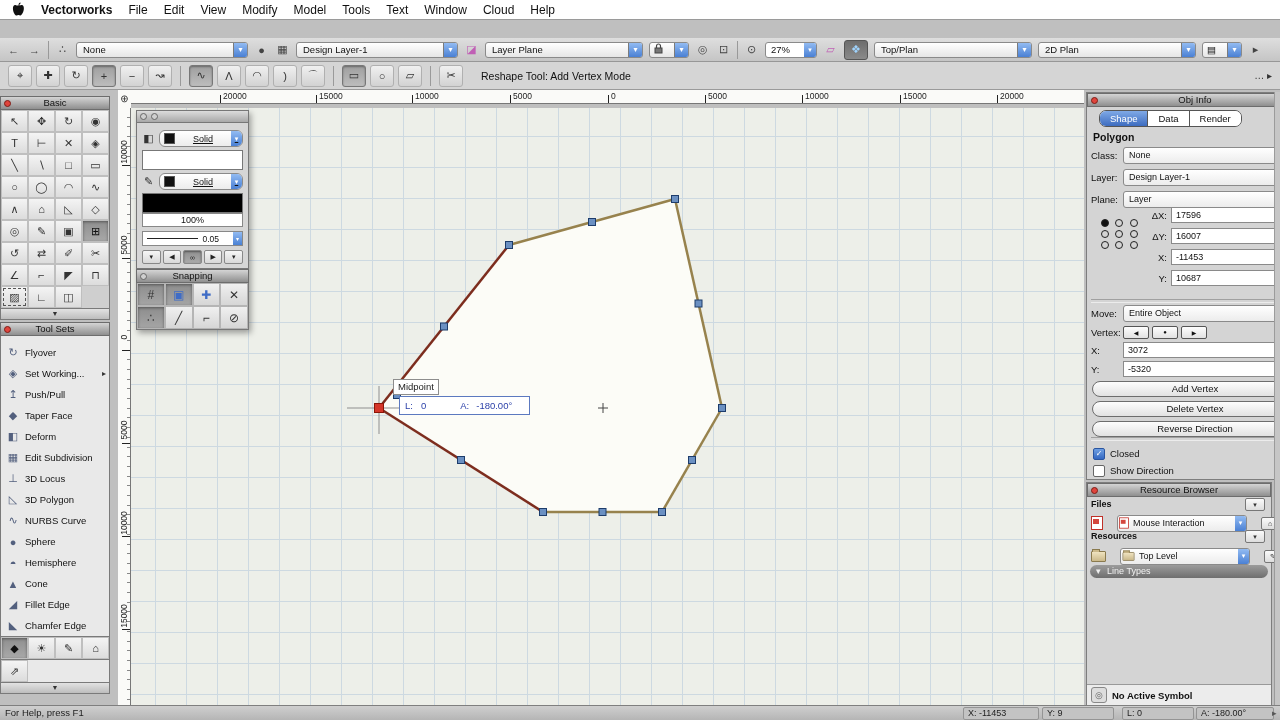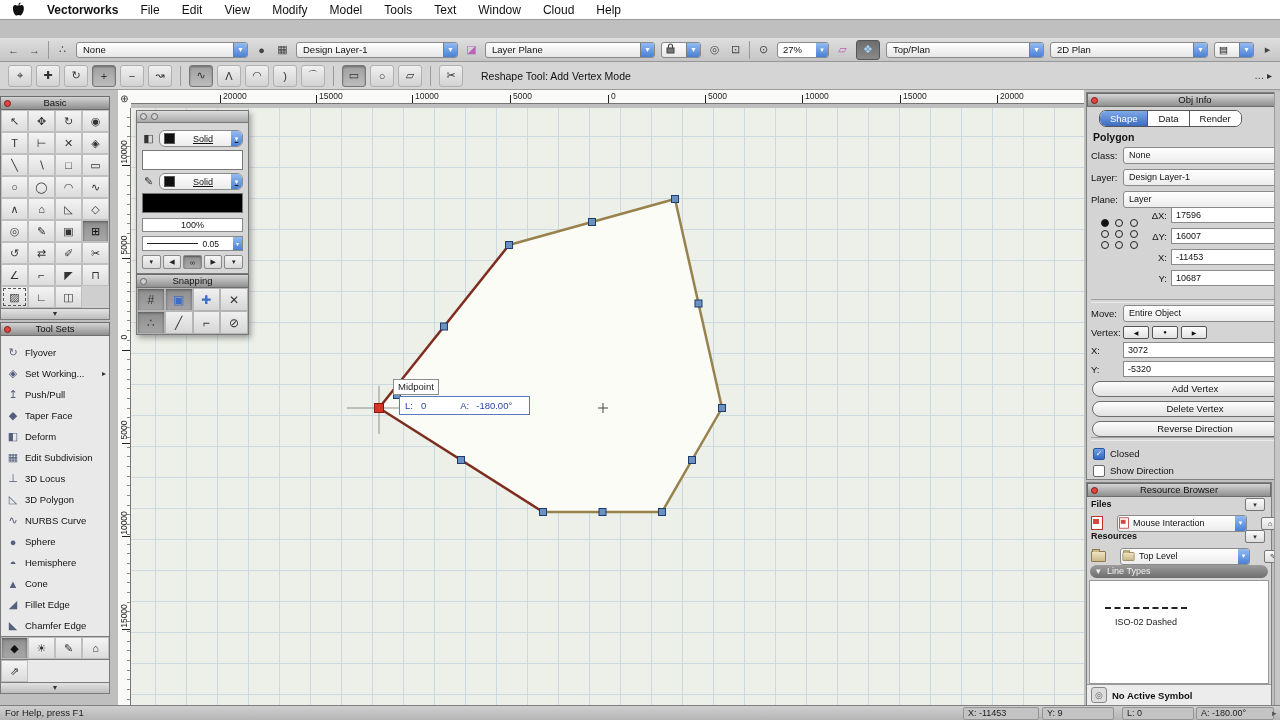--- a/index.html
+++ b/index.html
@@ -2,21 +2,21 @@
 <html><head>
 <meta charset="utf-8">
 <style>
   html,body{margin:0;padding:0;background:#888;}
   #root{position:relative;width:1280px;height:720px;background:#bfbfbf;
         font-family:"Liberation Sans",sans-serif;overflow:hidden;color:#111;
         -webkit-font-smoothing:antialiased;}
   
   #menubar{position:absolute;left:0;top:0;width:1280px;height:20px;background:#fff;
            border-bottom:1px solid #9a9a9a;display:flex;align-items:center;
-           padding-left:12px;gap:22px;font-size:12px;box-sizing:border-box;}
+           padding-left:12px;gap:16px;font-size:12px;box-sizing:border-box;}
   .menu-item{white-space:nowrap;cursor:default;}
   .brand{font-weight:bold;}
   #apple-logo{width:13px;height:15px;display:inline-block;}
   
   #titlebar{position:absolute;left:0;top:20px;width:1280px;height:18px;
             background:linear-gradient(#d2d2d2,#aeaeae);border-bottom:1px solid #878787;}
   .light{position:absolute;top:4px;width:10px;height:10px;border-radius:50%;border:1px solid rgba(0,0,0,.25);box-sizing:border-box;}
   #lt-red{left:7px;background:#f85c50;} #lt-yel{left:22px;background:#fdbb35;} #lt-grn{left:37px;background:#2bc53f;}
   #app-title{position:absolute;left:58px;top:0;height:18px;line-height:18px;font-size:10.5px;color:#2a2a2a;}
   #doc-title{position:absolute;left:0;right:0;top:0;height:18px;line-height:18px;text-align:center;
@@ -106,21 +106,21 @@
   .attr-row{display:flex;align-items:center;gap:4px;margin-top:3px;}
   .attr-ic{width:13px;font-size:11px;color:#333;text-align:center;flex:none;}
   .attr-dd{flex:1;height:15px;background:linear-gradient(#fff,#ececec);border:1px solid #8a8a8a;border-radius:6px;
            display:flex;align-items:center;font-size:9px;overflow:hidden;text-decoration:underline;}
   .attr-dd .lbl{flex:1;text-align:center;}
   .attr-dd .chev{width:11px;align-self:stretch;background:linear-gradient(#92bbf2,#4a80d4);color:#fff;font-size:7px;
                  display:flex;align-items:center;justify-content:center;}
   .colorbox{height:18px;border:1px solid #777;margin-top:3px;}
   #fill-preview{background:#fff;}
   #pen-preview{background:#000;}
-  #opacity-field{height:12px;background:#fff;border:1px solid #888;margin-top:5px;text-align:center;
+  #opacity-field{height:12px;background:#fff;border:1px solid #888;text-align:center;
                  font-size:9px;line-height:12px;}
   #lw-row{display:flex;align-items:center;margin-top:4px;height:13px;background:#fff;border:1px solid #888;font-size:8.5px;}
   #lw-line{flex:1;height:1px;background:#222;margin:0 4px;}
   #lw-val{padding-right:14px;}
   #lw-step{width:9px;align-self:stretch;background:linear-gradient(#92bbf2,#4a80d4);color:#fff;font-size:6px;
            display:flex;align-items:center;justify-content:center;}
   #attr-nav{display:flex;gap:2px;margin-top:4px;}
   .anav{flex:1;height:12px;background:linear-gradient(#f6f6f6,#d8d8d8);border:1px solid #888;border-radius:2px;
         font-size:7px;display:flex;align-items:center;justify-content:center;color:#222;}
   .anav.pressed{background:linear-gradient(#8f8f8f,#aaa);box-shadow:inset 0 1px 2px rgba(0,0,0,.4);}
@@ -232,21 +232,21 @@
       <span class="lbl">None</span>
         <span class="chev">▾</span>
     </div>
     <span class="tico">●</span>
     <span class="tico">▦</span>
     <div class="dd" style="width:162px">
       <span class="lbl">Design Layer-1</span>
         <span class="chev">▾</span>
     </div>
     <span class="tico pink">◪</span>
-    <div class="dd" style="width:170px">
+    <div class="dd" style="width:158px">
       <span class="lbl">Layer Plane</span>
         <span class="chev">▾</span>
     </div>
     <div class="dd" style="width:40px">
       <span class="lbl" style="padding-left:4px"><svg width="9" height="11" viewBox="0 0 9 11">
             <rect x="1" y="5" width="7" height="5" fill="#777" stroke="#444"></rect>
             <path d="M2.5 5 V3 a2 2 0 0 1 4 0 V5" fill="none" stroke="#444" stroke-width="1.2"></path>
           </svg></span>
       <span class="chev">▾</span>
     </div>
@@ -676,24 +676,20 @@
         <span class="folder" style="transform:scale(.8)"></span>
         <span class="lbl">Top Level</span>
         <span class="chev">▾</span>
       </div>
       <span class="rb-minibtn" style="position:static;width:16px">✎</span>
     </div>
     <div id="lt-header">
       <span>▾</span>
       <span style="margin-left:4px">Line Types</span>
     </div>
-    <div id="lt-body">
-      <div id="lt-dash"></div>
-      <div id="lt-name">ISO-02 Dashed</div>
-    </div>
     <div id="rb-footer">
       <span class="sym">◎</span>
       <span class="txt">No Active Symbol</span>
     </div>
   </div>
   <div id="right-strip"></div>
 
   <div id="statusbar">
     <span id="status-help">For Help, press F1</span>
     <span class="sfield" id="sf-x">X: -11453</span>

